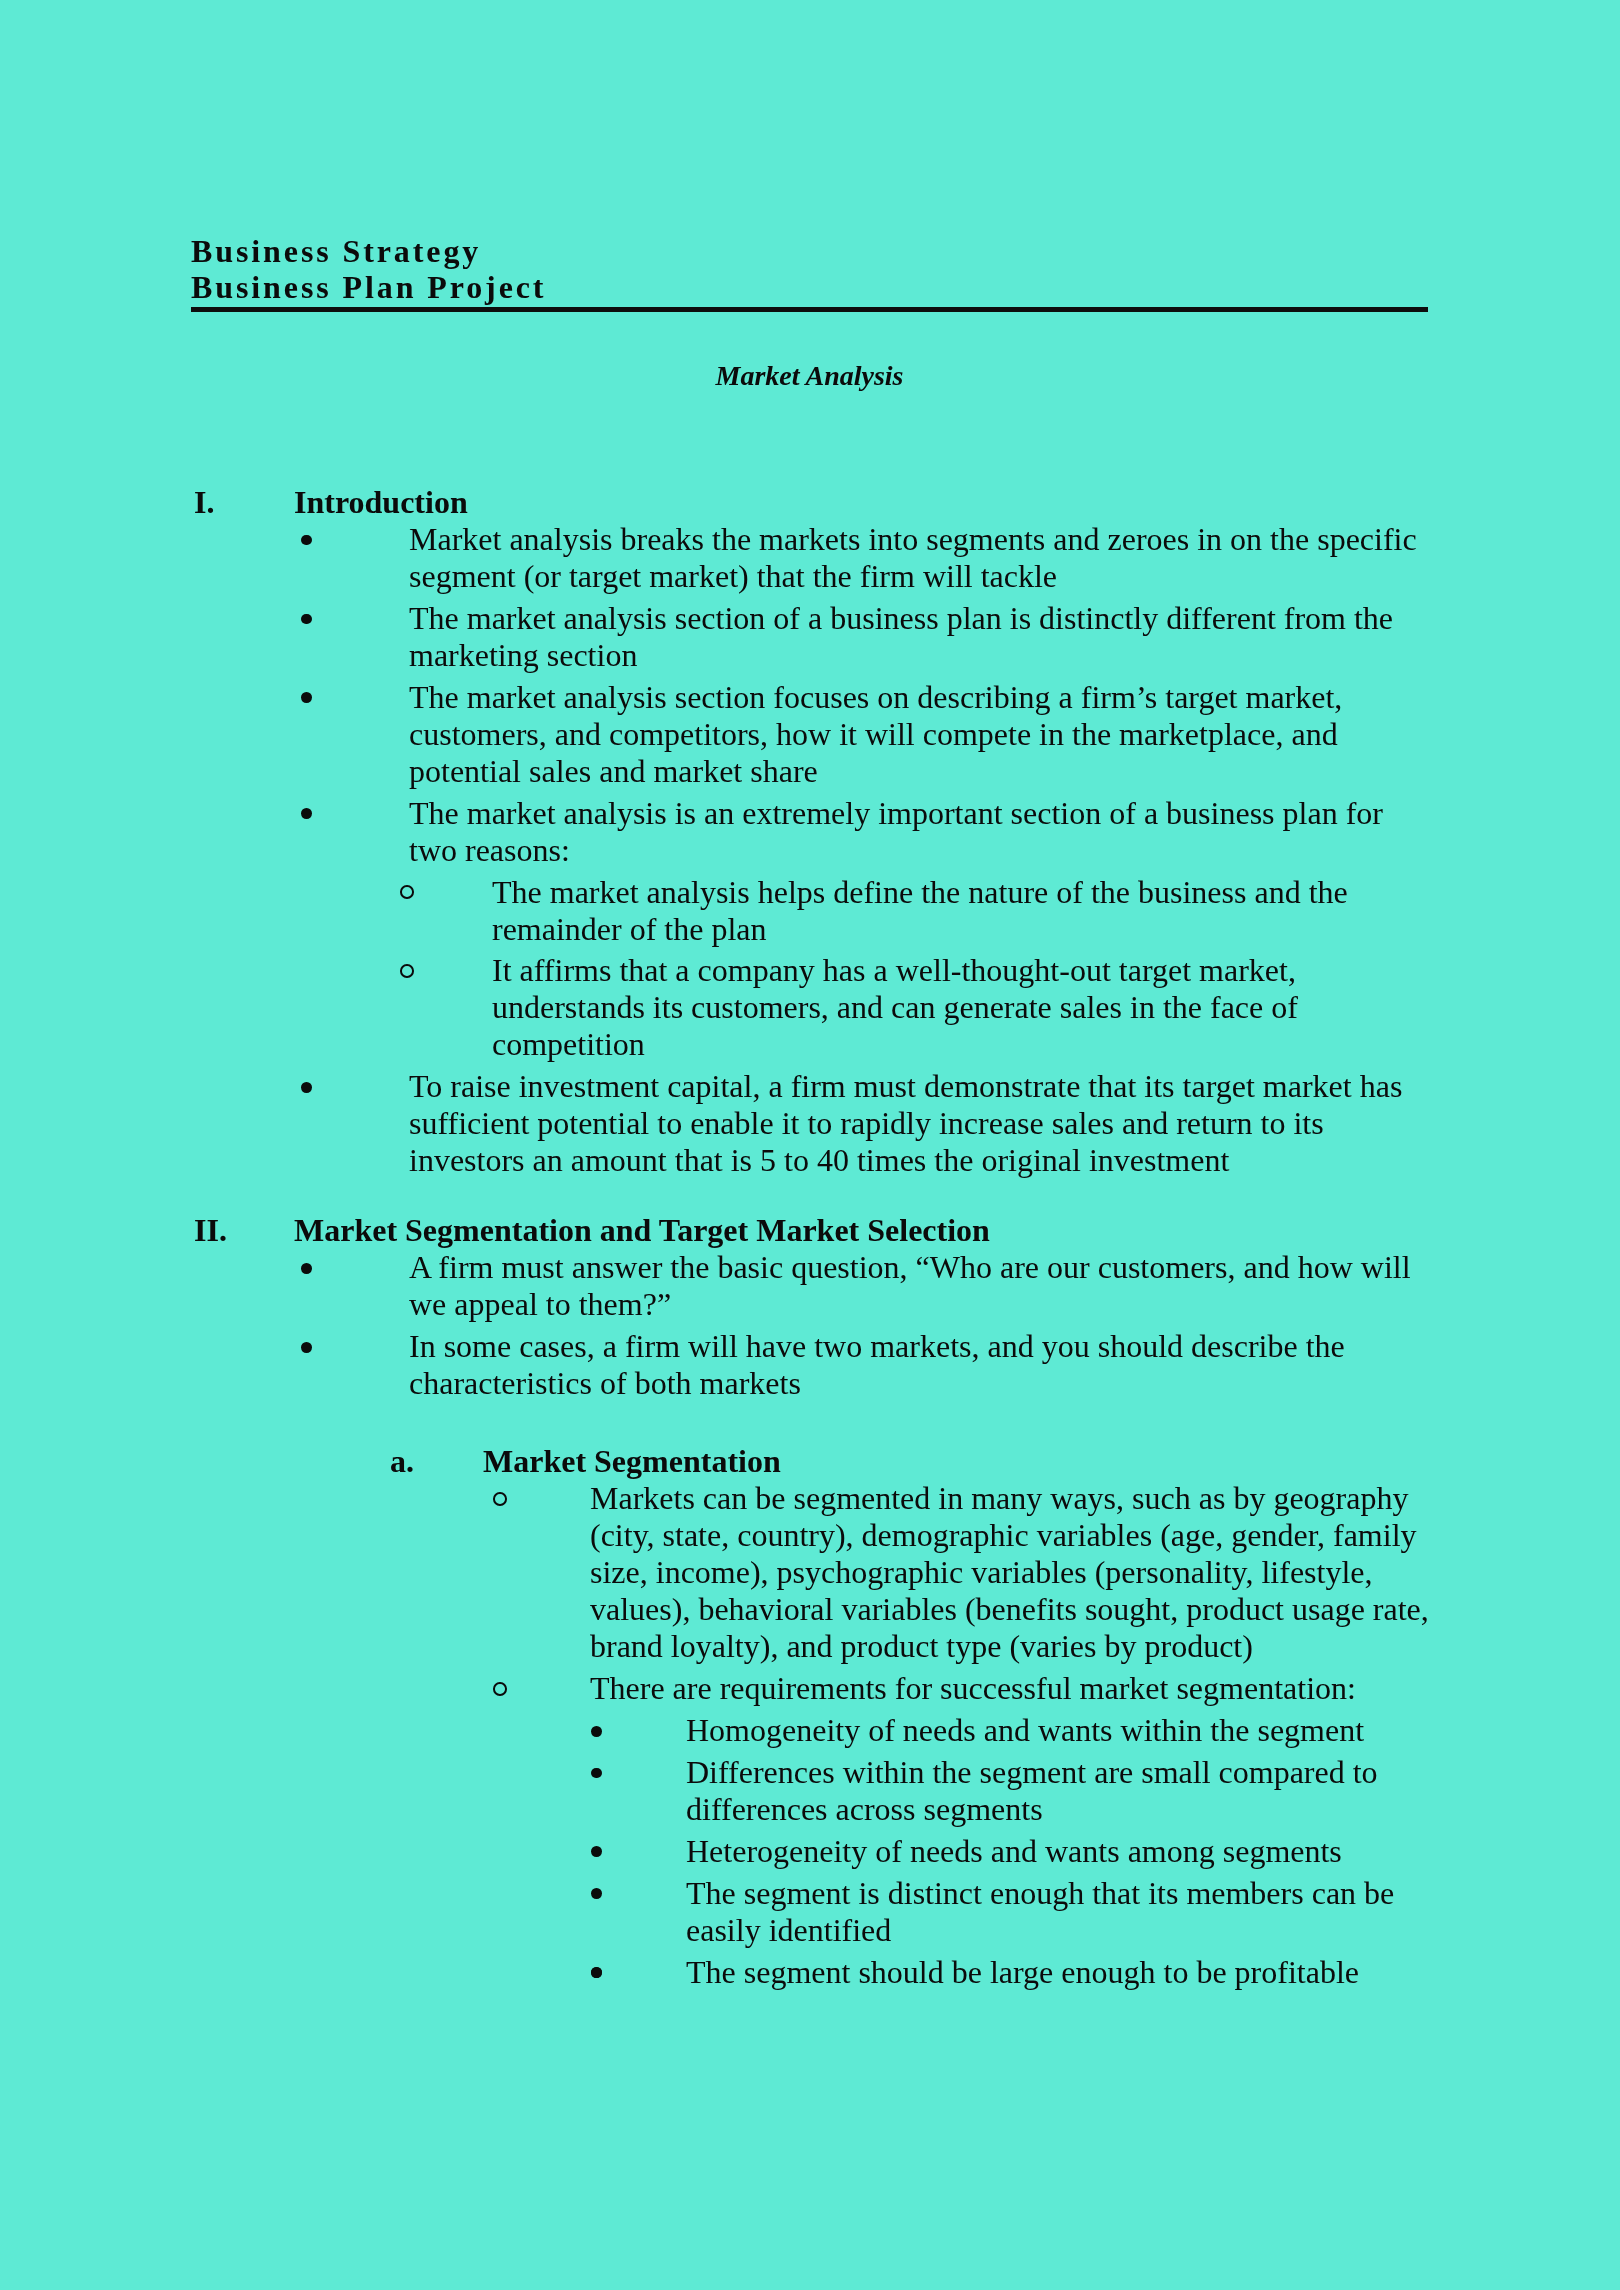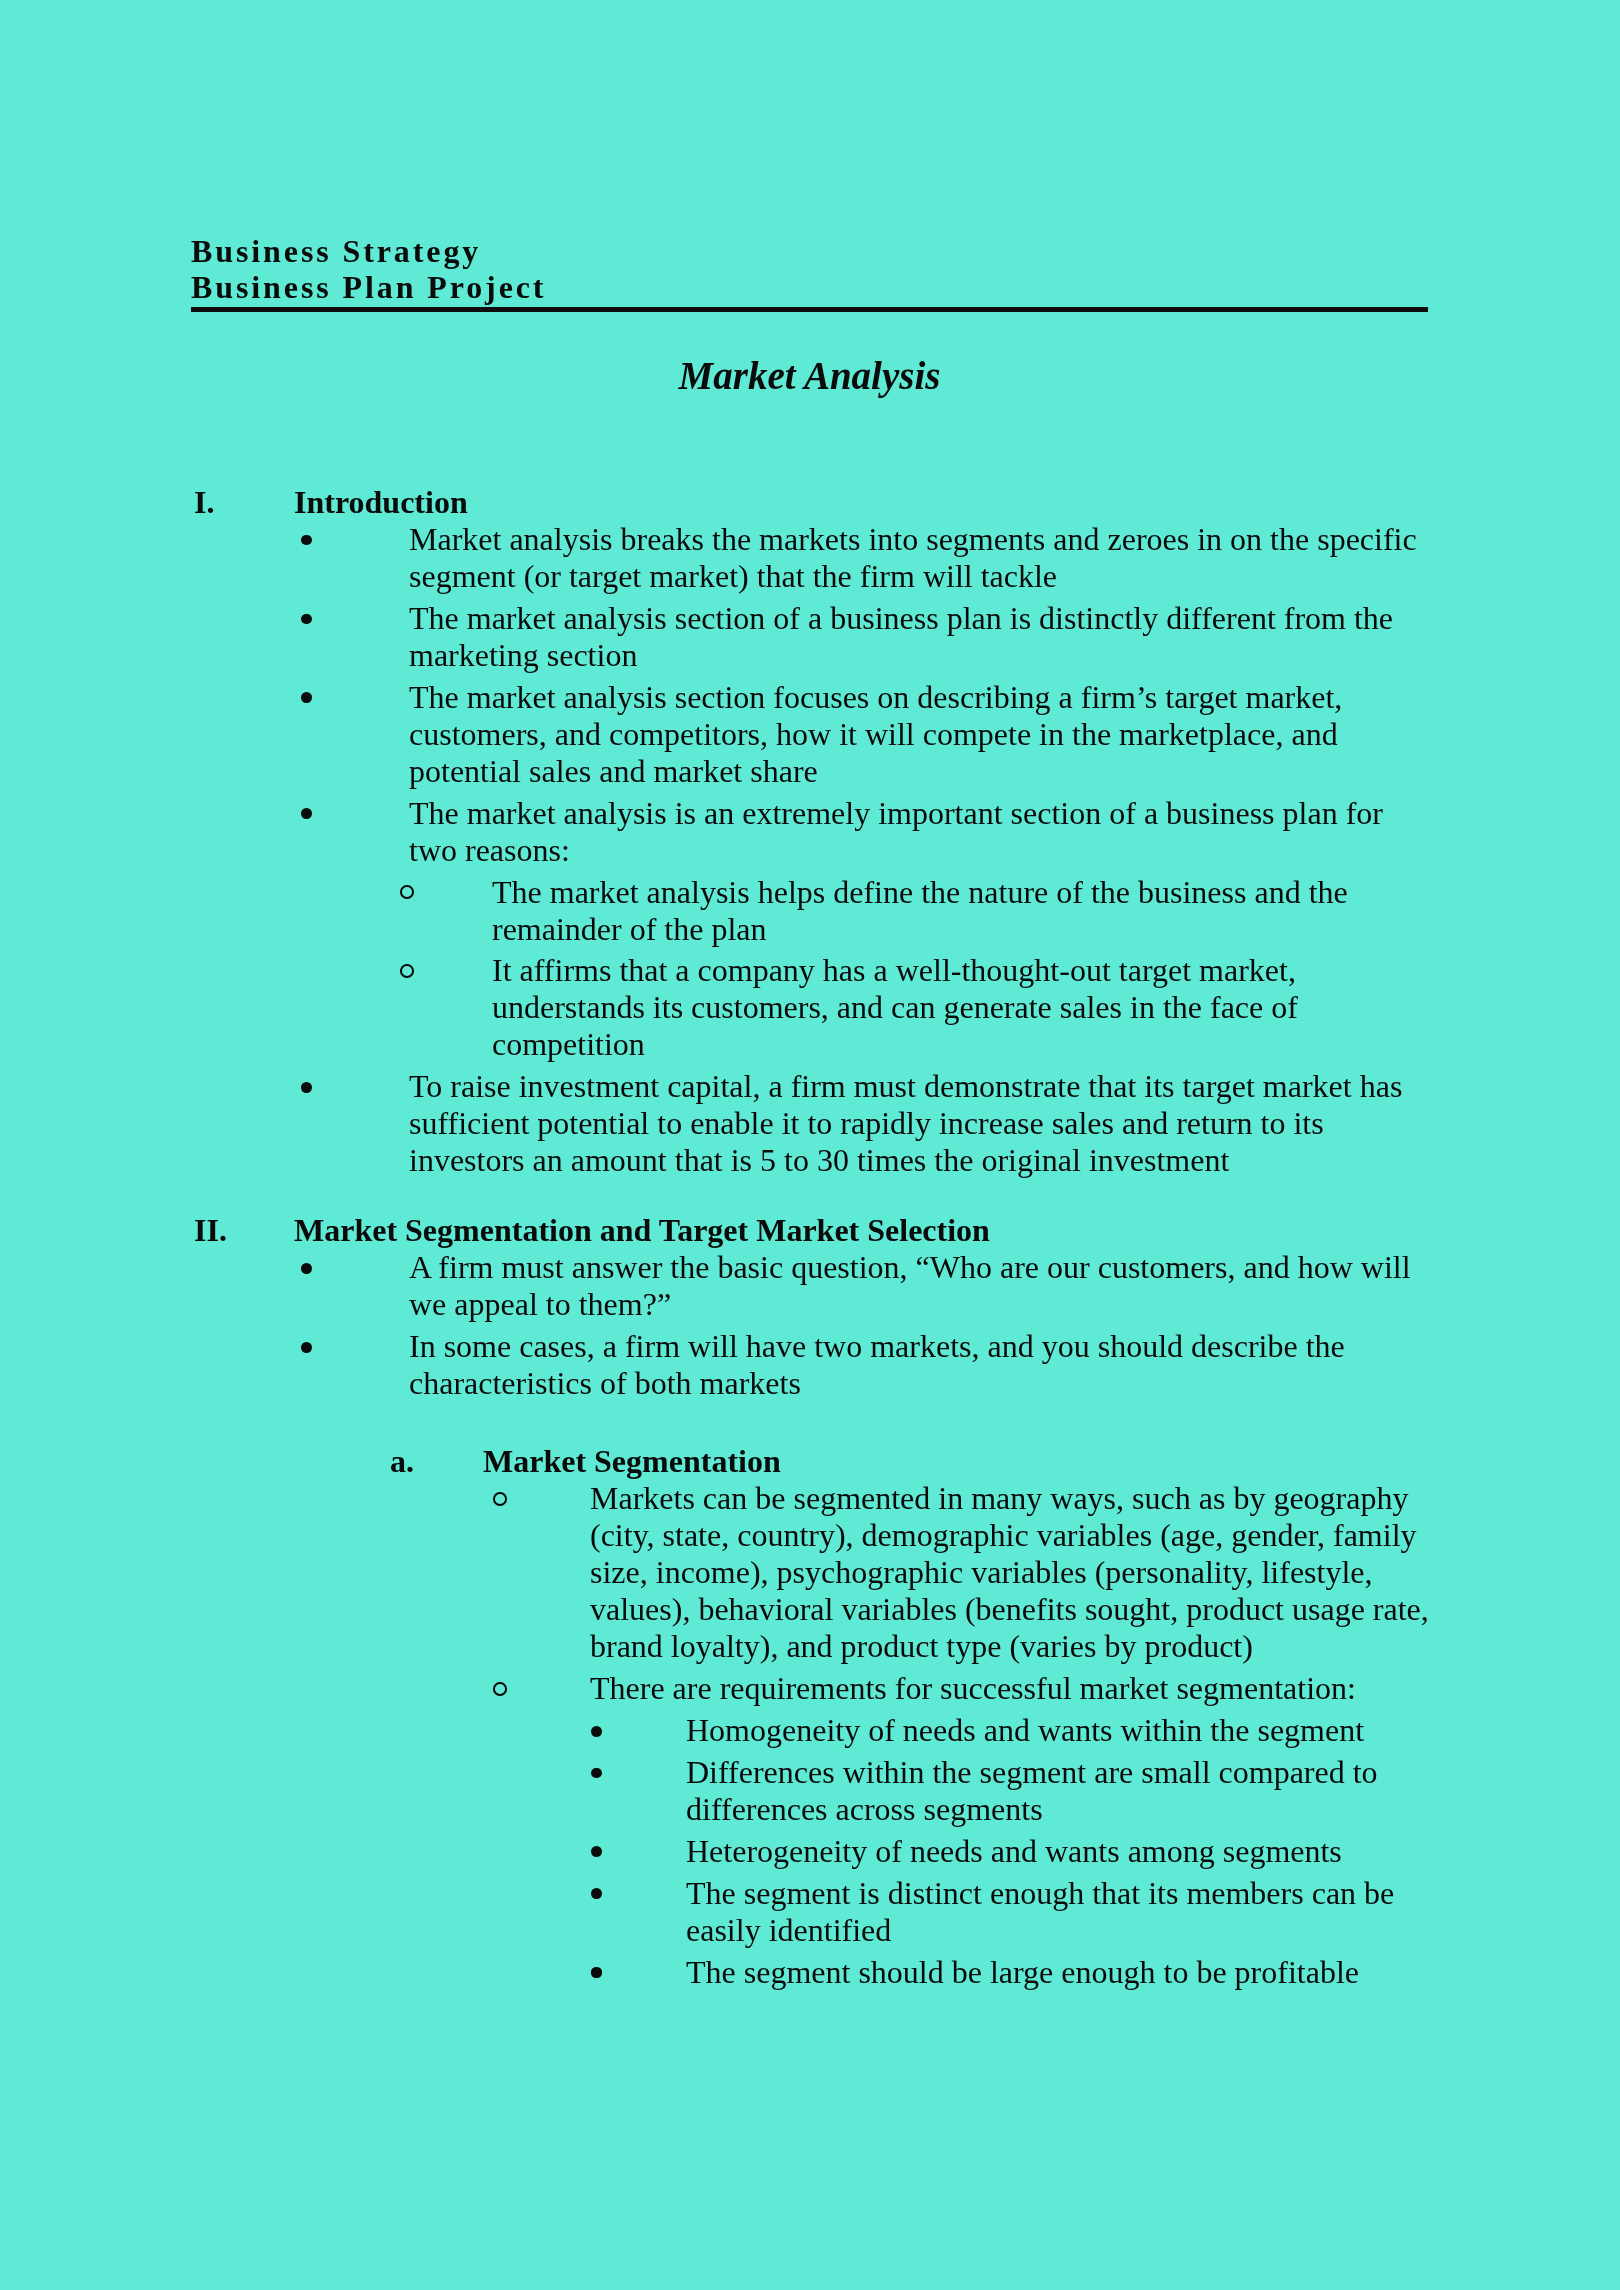--- a/index.html
+++ b/index.html
@@ -23,21 +23,21 @@
   }
   .header-rule {
     position:absolute; left:191px; top:307px;
     width:1237px; height:4.9px;
     background:#0d0d0d;
   }
   .doc-title {
     position:absolute; left:191px; top:353px;
     width:1237px; text-align:center;
     font-weight:bold; font-style:italic;
-    font-size:39px; line-height:45px;
+    font-size:28px; line-height:45px;
   }
   
   .content { position:absolute; left:0; top:484px; width:1620px; }
   .sec-head { position:relative; font-weight:bold; }
   .sec-head .num { position:absolute; left:194px; top:0; }
   .sec-head .txt { display:block; margin-left:294px; width:1127px; }
   .sec-head.gap-top { margin-top:33px; }
   .sub-head { position:relative; font-weight:bold; margin-top:41px; }
   .sub-head .letter { position:absolute; left:390px; top:0; }
   .sub-head .txt { display:block; margin-left:483px; width:941px; }
@@ -97,21 +97,21 @@
     <div class="item l2">
       <span class="m circle"></span>
       <span class="t">The market analysis helps define the nature of the business and the remainder of the plan</span>
     </div>
     <div class="item l2">
       <span class="m circle"></span>
       <span class="t">It affirms that a company has a well-thought-out target market, understands its customers, and can generate sales in the face of competition</span>
     </div>
     <div class="item l1">
       <span class="m disc"></span>
-      <span class="t">To raise investment capital, a firm must demonstrate that its target market has sufficient potential to enable it to rapidly increase sales and return to its investors an amount that is 5 to 30 times the original investment</span>
+      <span class="t">To raise investment capital, a firm must demonstrate that its target market has sufficient potential to enable it to rapidly increase sales and return to its investors an amount that is 5 to 40 times the original investment</span>
     </div>
 
     <div class="sec-head gap-top">
       <span class="num">II.</span>
       <span class="txt">Market Segmentation and Target Market Selection</span>
     </div>
 
     <div class="item l1">
       <span class="m disc"></span>
       <span class="t">A firm must answer the basic question, “Who are our customers, and how will we appeal to them?”</span>

